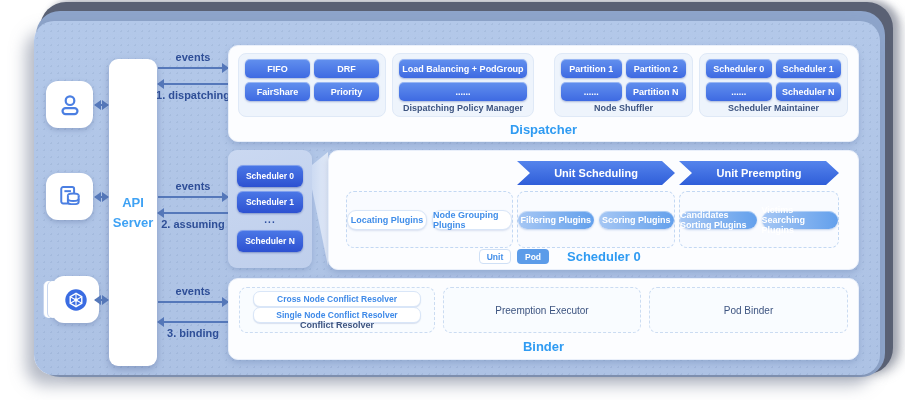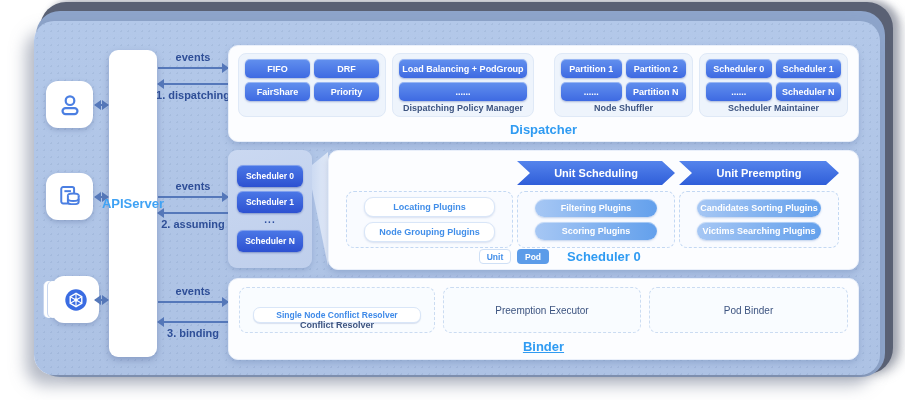--- a/index.html
+++ b/index.html
@@ -18,22 +18,22 @@
   
   .icon-card{position:absolute;width:47px;height:47px;border-radius:12px;background:#fff;
     box-shadow:0 2px 5px rgba(80,100,150,.35);display:flex;align-items:center;justify-content:center;}
   .icon-card.k8s::before,.icon-card.k8s::after{content:"";position:absolute;top:5px;bottom:5px;width:10px;
     border-radius:6px;background:#fff;box-shadow:-1px 0 0 #c8d6ef;}
   .icon-card.k8s::before{left:-8px;}
   .icon-card.k8s::after{left:-4px;}
   .icon-card svg{position:relative;z-index:2;}
 
   
-  .api-bar{position:absolute;left:109px;top:50px;width:48px;height:307px;background:#fff;border-radius:9px;
-    box-shadow:0 3px 7px rgba(80,100,150,.4);display:flex;align-items:center;justify-content:center;
+  .api-bar{position:absolute;left:109px;top:59px;width:48px;height:307px;background:#fff;border-radius:9px;
+    box-shadow:0 3px 7px rgba(80,100,150,.4);display:flex;flex-direction:column;align-items:center;justify-content:center;
     color:#3fa2f4;font-weight:700;font-size:13px;line-height:1.5;z-index:5;}
 
   
   .hline{position:absolute;height:2px;background:#5578ba;}
   .head-r::after{content:"";position:absolute;right:-1px;top:-4px;border-left:7px solid #5578ba;
     border-top:5px solid transparent;border-bottom:5px solid transparent;}
   .head-l::before{content:"";position:absolute;left:-1px;top:-4px;border-right:7px solid #5578ba;
     border-top:5px solid transparent;border-bottom:5px solid transparent;}
   .flow-label{position:absolute;width:96px;text-align:center;font-size:11px;font-weight:700;color:#2e4e97;}
 
@@ -63,21 +63,21 @@
   .beam{position:absolute;left:312px;top:150px;width:16px;height:118px;
     background:linear-gradient(90deg,#ccdaf2,#e3ebf8);clip-path:polygon(0 15px,100% 2px,100% 116px,0 39px);}
 
   
   .chev{position:absolute;top:10px;height:24px;display:flex;align-items:center;justify-content:center;
     color:#fff;font-size:11px;font-weight:700;background:linear-gradient(180deg,#5584ec,#2f5ed9);
     clip-path:polygon(0 0,calc(100% - 13px) 0,100% 50%,calc(100% - 13px) 100%,0 100%);}
   .chev.notch{clip-path:polygon(0 0,calc(100% - 13px) 0,100% 50%,calc(100% - 13px) 100%,0 100%,13px 50%);}
 
   .dashed{position:absolute;top:40px;height:57px;border:1.5px dashed #c3d8f3;border-radius:8px;
-    background:rgba(246,250,255,.6);box-sizing:border-box;display:flex;flex-direction:column;
+    background:rgba(246,250,255,.6);box-sizing:border-box;display:flex;flex-direction:row;
     align-items:center;justify-content:center;gap:5px;}
   .plug{width:78%;height:18px;border-radius:9px;display:flex;align-items:center;justify-content:center;
     font-size:9px;font-weight:700;}
   .plug.white{background:#fff;border:1px solid #d9e6f8;color:#418ee9;box-shadow:0 1px 2px rgba(90,120,180,.2);}
   .plug.grad{background:linear-gradient(90deg,#a6c7f4,#63a0ec);color:#fff;
     box-shadow:inset 0 1px 0 rgba(255,255,255,.4),0 1px 2px rgba(60,110,190,.3);}
 
   .badge{height:15px;min-width:32px;padding:0 4px;border-radius:4px;display:flex;align-items:center;justify-content:center;
     font-size:8.5px;font-weight:700;box-sizing:border-box;}
   .badge.outline{background:#fff;border:1px solid #cfe0f6;color:#418ee9;}
@@ -220,24 +220,25 @@
 
     <div style="position:absolute;left:150px;top:98px;display:flex;align-items:center;gap:6px;">
       <div class="badge outline">Unit</div>
       <div class="badge fill">Pod</div>
       <div style="margin-left:12px;font-size:13px;font-weight:700;color:#2f9bf2;">Scheduler 0</div>
     </div>
   </div>
 
   <div class="panel" style="left:228px;top:278px;width:629px;height:80px;">
     <div class="bgroup" style="left:10px;width:196px;">
+      <div class="bbtn" style="top:3px;">Cross Node Conflict Resolver</div>
       <div class="bbtn" style="top:19px;">Single Node Conflict Resolver</div>
       <div class="blabel" style="bottom:2px;">Conflict Resolver</div>
     </div>
     <div class="bgroup" style="left:214px;width:198px;">
       <div class="bcenter">Preemption Executor</div>
     </div>
     <div class="bgroup" style="left:420px;width:199px;">
       <div class="bcenter">Pod Binder</div>
     </div>
-    <div class="panel-title" style="bottom:5px;text-decoration:underline;">Binder</div>
+    <div class="panel-title" style="bottom:5px;">Binder</div>
   </div>
 </div>
 
 </body></html>

